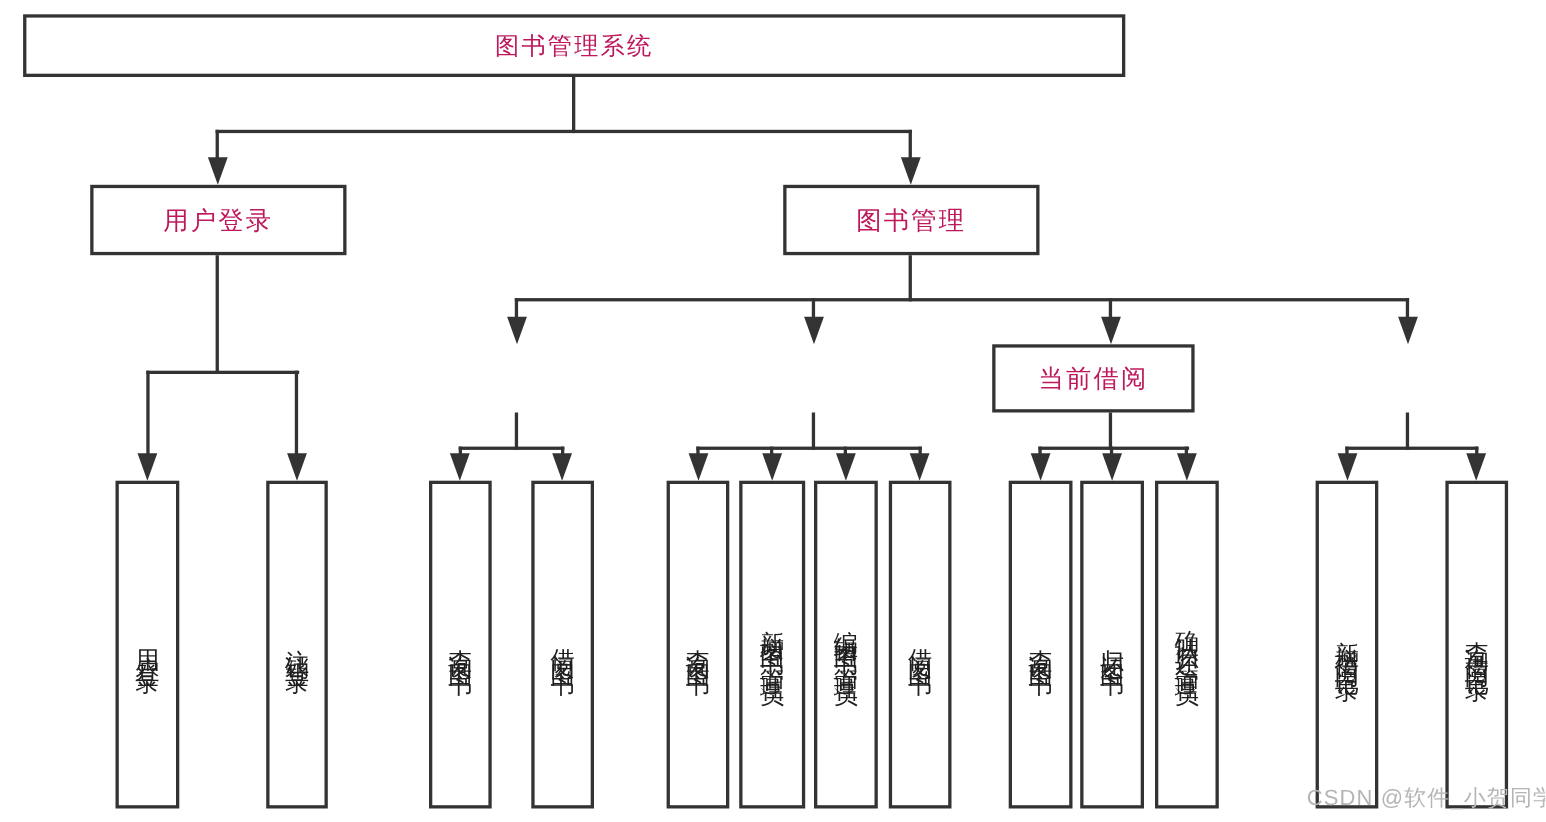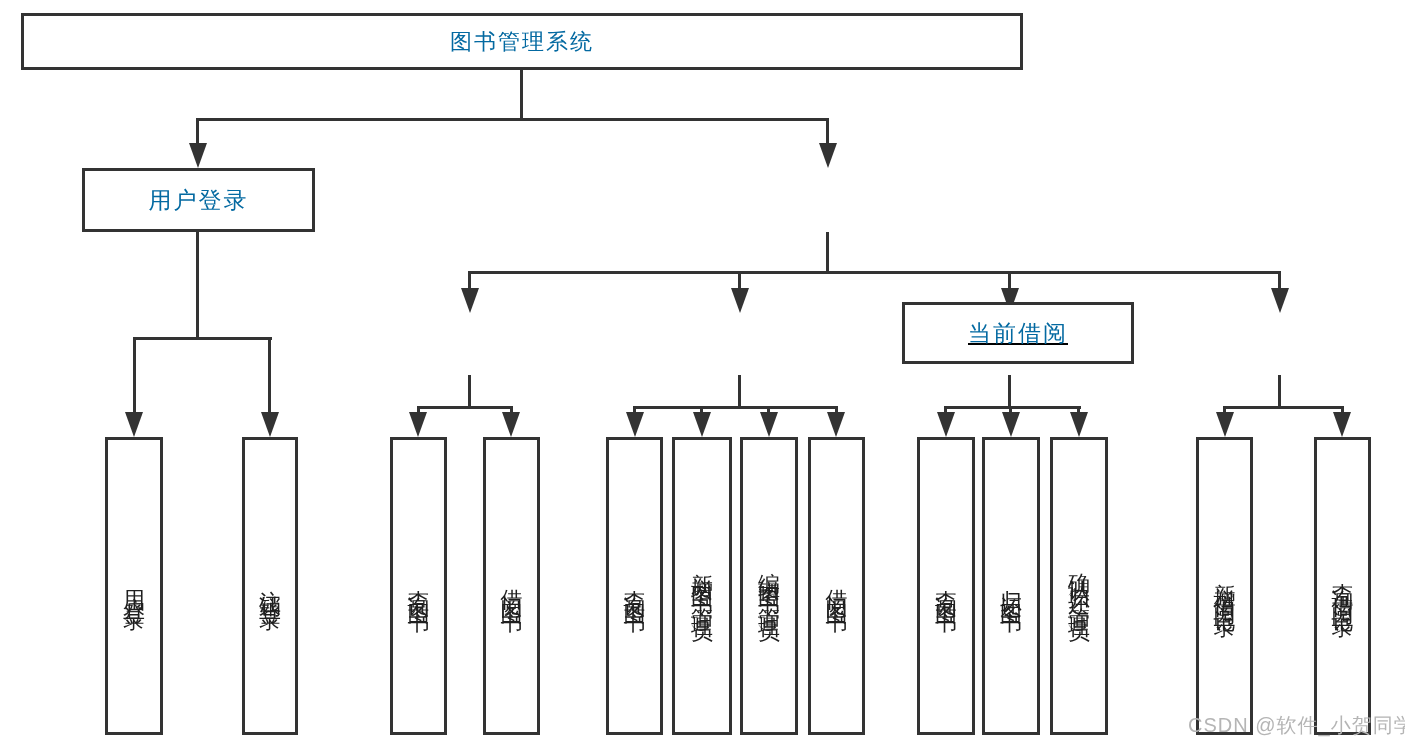--- a/index.html
+++ b/index.html
@@ -1,20 +1,20 @@
 <!DOCTYPE html>
 <html><head>
 <meta charset="utf-8">
 <style>
   html,body{margin:0;padding:0;background:#fff;}
   .stage{position:relative;width:1405px;height:747px;background:#ffffff;overflow:hidden;
          font-family:"Liberation Sans",sans-serif;}
   .box{position:absolute;box-sizing:border-box;background:#fff;border:3px solid #333;
        display:flex;align-items:center;justify-content:center;}
-  .hbox span{font-size:23px;color:#0369a1;letter-spacing:2px;white-space:nowrap;}
+  .hbox span{font-size:23px;color:#be185d;letter-spacing:2px;white-space:nowrap;}
   .rootbox span{font-size:22px;}
   .vbox span{writing-mode:vertical-rl;text-orientation:mixed;font-size:22px;color:#1f1f1f;
              letter-spacing:7px;line-height:1;}
   .hl{position:absolute;height:3px;background:#333;}
   .vl{position:absolute;width:3px;background:#333;}
   .ar{position:absolute;width:0;height:0;border-left:9px solid transparent;
       border-right:9px solid transparent;border-top:25px solid #333;}
   .wm{position:absolute;font-size:20px;color:#b5b5b5;letter-spacing:1px;white-space:nowrap;}
 </style>
 </head>
@@ -29,40 +29,43 @@
   <div class="vl" style="left:520px;top:69px;height:52px;"></div>
   <div class="hl" style="left:196px;top:118px;width:633px;"></div>
   <div class="vl" style="left:196px;top:118px;height:28px;"></div>
   <div class="vl" style="left:826px;top:118px;height:28px;"></div>
   <div class="ar" style="left:189px;top:143px;"></div>
   <div class="ar" style="left:819px;top:143px;"></div>
 
   <div class="box hbox" style="left:82px;top:168px;width:233px;height:64px;">
     <span>用户登录</span>
   </div>
+  <div class="box hbox" style="left:712px;top:168px;width:233px;height:64px;">
+    <span>图书管理</span>
+  </div>
 
   <div class="vl" style="left:196px;top:232px;height:108px;"></div>
   <div class="hl" style="left:133px;top:337px;width:139px;"></div>
   <div class="vl" style="left:133px;top:337px;height:79px;"></div>
   <div class="vl" style="left:268px;top:337px;height:79px;"></div>
   <div class="ar" style="left:125px;top:412px;"></div>
   <div class="ar" style="left:261px;top:412px;"></div>
 
   <div class="vl" style="left:826px;top:232px;height:42px;"></div>
   <div class="hl" style="left:468px;top:271px;width:813px;"></div>
   <div class="vl" style="left:468px;top:271px;height:20px;"></div>
   <div class="vl" style="left:738px;top:271px;height:20px;"></div>
   <div class="vl" style="left:1008px;top:271px;height:20px;"></div>
   <div class="vl" style="left:1278px;top:271px;height:20px;"></div>
   <div class="ar" style="left:461px;top:288px;"></div>
   <div class="ar" style="left:731px;top:288px;"></div>
   <div class="ar" style="left:1001px;top:288px;"></div>
   <div class="ar" style="left:1271px;top:288px;"></div>
 
-  <div class="box hbox" style="left:902px;top:302px;width:232px;height:62px;text-decoration:underline;">
+  <div class="box hbox" style="left:902px;top:313px;width:184px;height:62px;">
     <span>当前借阅</span>
   </div>
 
   <div class="vl" style="left:468px;top:375px;height:34px;"></div>
   <div class="hl" style="left:417px;top:406px;width:96px;"></div>
   <div class="vl" style="left:417px;top:406px;height:9px;"></div>
   <div class="vl" style="left:510px;top:406px;height:9px;"></div>
   <div class="ar" style="left:409px;top:412px;"></div>
   <div class="ar" style="left:502px;top:412px;"></div>
 

